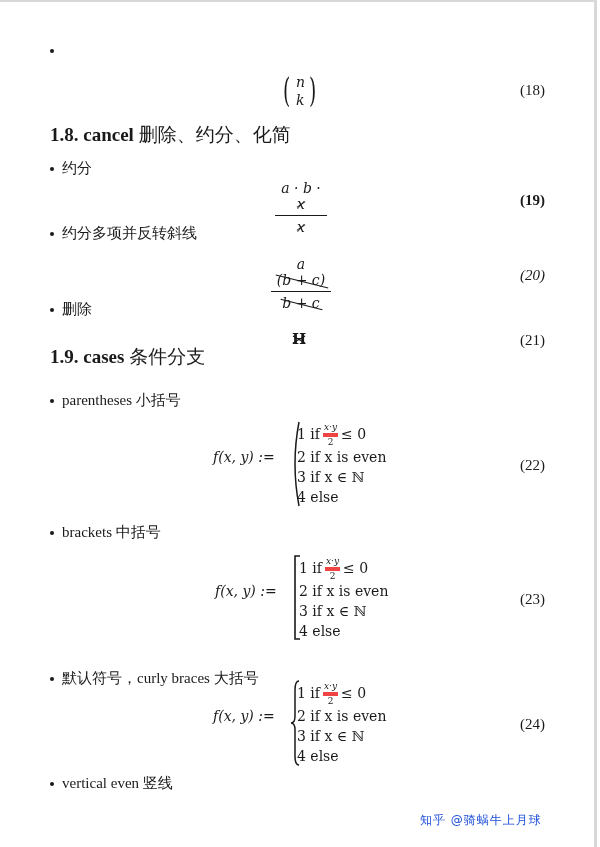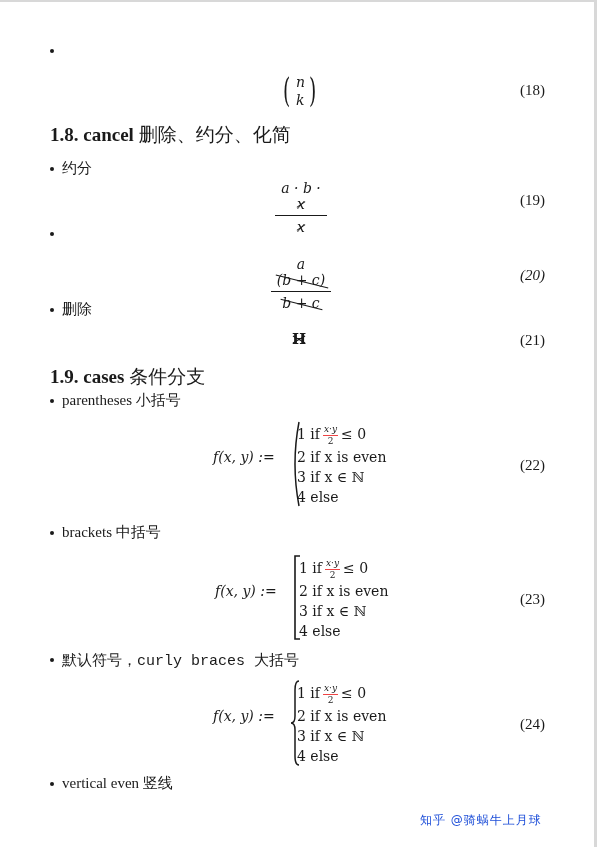--- a/index.html
+++ b/index.html
@@ -36,21 +36,21 @@
     .xh::after { content: ""; position: absolute; left: 0; right: 0; top: 50%; height: 1px; background: #1a1a1a; transform: rotate(30deg); }
     .xh::before { content: ""; position: absolute; left: 0; right: 0; top: 50%; height: 1px; background: #1a1a1a; transform: rotate(-30deg); }
     
     .cases { position: absolute; left: 213px; width: 200px; height: 90px; font-family: "DejaVu Serif", serif; font-size: 14px; }
     .cases .lhs { position: absolute; left: 0; top: 28px; white-space: nowrap; text-align: right; }
     .cases .delim { position: absolute; left: 77px; top: 0; width: 10px; height: 86px; }
     .cases .rows { position: absolute; left: 84px; top: 0; }
     .cases .row { height: 20px; line-height: 20px; white-space: nowrap; }
     .cases .row:first-child { height: 26px; line-height: 26px; }
     .smallfrac { display: inline-block; vertical-align: middle; text-align: center; font-size: 9px; line-height: 9px; margin: 0 3px; }
-    .smallfrac .t { display: block; border-bottom: 1px solid #ef4444; padding: 0 1px 1px; font-style: italic; }
+    .smallfrac .t { display: block; border-bottom: 4px solid #ef4444; padding: 0 1px 1px; font-style: italic; }
     .smallfrac .b { display: block; padding-top: 1px; }
     .watermark { position: absolute; left: 420px; top: 812px; font-size: 12px; color: #1d4ed8; font-family: "DejaVu Sans", sans-serif; letter-spacing: 1px; white-space: nowrap; }
   </style>
 </head>
 <body>
 
 <div class="frame"></div>
 
 <div class="bullet-line" style="top:40px;">
   <span class="dot"></span>
@@ -70,41 +70,41 @@
 
 <div class="bullet-line" style="top:148px;margin-top:10px;">
   <span class="dot"></span><span>约分</span>
 </div>
 
 <div class="frac math" style="left:275px; top:180px; width:52px;">
   <span class="numer"><span>a · b · </span><span class="cancel">x</span></span>
   <span class="bar"></span>
   <span class="denom"><span class="cancel">x</span></span>
 </div>
-<div class="eqnum" style="top:190px;">(19)</div>
+<div class="eqnum" style="top:190px;font-weight:bold;">(19)</div>
 
 <div class="bullet-line" style="top:223px;">
-  <span class="dot"></span>
+  <span class="dot"></span><span>约分多项并反转斜线</span>
 </div>
 
 <div class="frac math" style="left:271px; top:256px; width:60px;">
   <span class="numer"><span>a</span><span class="cancel-long">(b + c)</span></span>
   <span class="bar"></span>
   <span class="denom"><span class="cancel-long">b + c</span></span>
 </div>
 <div class="eqnum" style="top:265px;font-style:italic;">(20)</div>
 
 <div class="bullet-line" style="top:299px;">
   <span class="dot"></span><span>删除</span>
 </div>
 
 <span class="xh">H</span>
 <div class="eqnum" style="top:330px;">(21)</div>
 
-<div class="heading" style="top:365px;">
+<div class="heading" style="top:345px;">
   <span class="num">1.9. cases</span><span> 条件分支</span>
 </div>
 
 <div class="bullet-line" style="top:390px;">
   <span class="dot"></span><span>parentheses 小括号</span>
 </div>
 
 <div class="cases" style="top:421px;">
   <span class="lhs math">f(x, y) :=</span>
   <svg class="delim" viewBox="0 0 10 86">
@@ -130,21 +130,21 @@
     </svg>
   <div class="rows">
     <div class="row"><span>1 if</span><span class="smallfrac"><span class="t">x·y</span><span class="b">2</span></span><span>≤ 0</span></div>
     <div class="row">2 if x is even</div>
     <div class="row">3 if x ∈ ℕ</div>
     <div class="row">4 else</div>
   </div>
 </div>
 <div class="eqnum" style="top:589px;">(23)</div>
 
-<div class="bullet-line" style="top:652px;font-family:Liberation Mono, monospace;">
+<div class="bullet-line" style="top:668px;">
   <span class="dot"></span><span>默认符号，curly braces 大括号</span>
 </div>
 
 <div class="cases" style="top:680px;">
   <span class="lhs math">f(x, y) :=</span>
   <svg class="delim" viewBox="0 0 10 86">
       <path d="M9 1 Q5 1 5 10 L5 36 Q5 43 1 43 Q5 43 5 50 L5 76 Q5 85 9 85" stroke="#1a1a1a" stroke-width="1.5" fill="none"></path>
     </svg>
   <div class="rows">
     <div class="row"><span>1 if</span><span class="smallfrac"><span class="t">x·y</span><span class="b">2</span></span><span>≤ 0</span></div>

